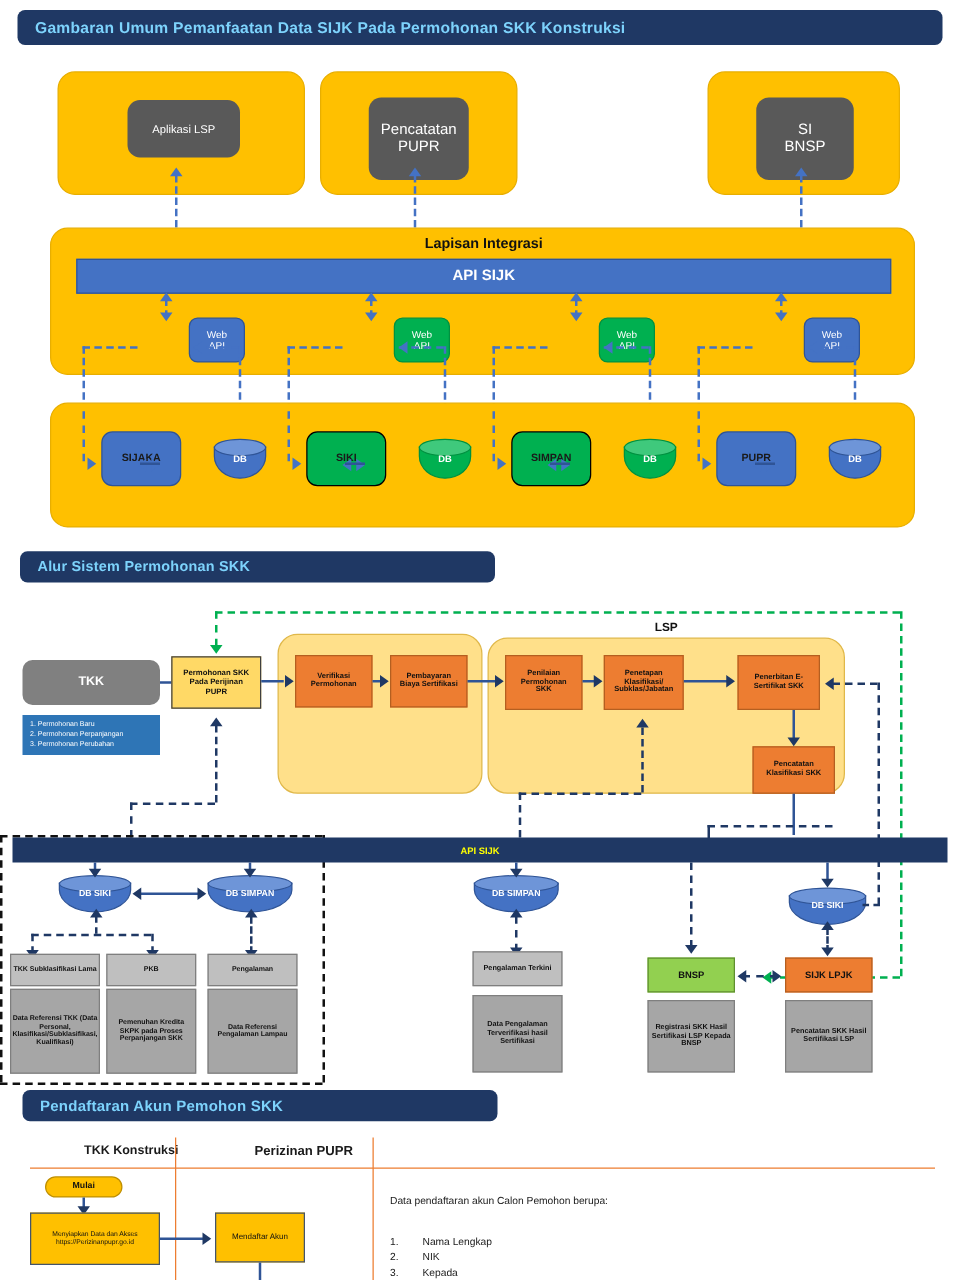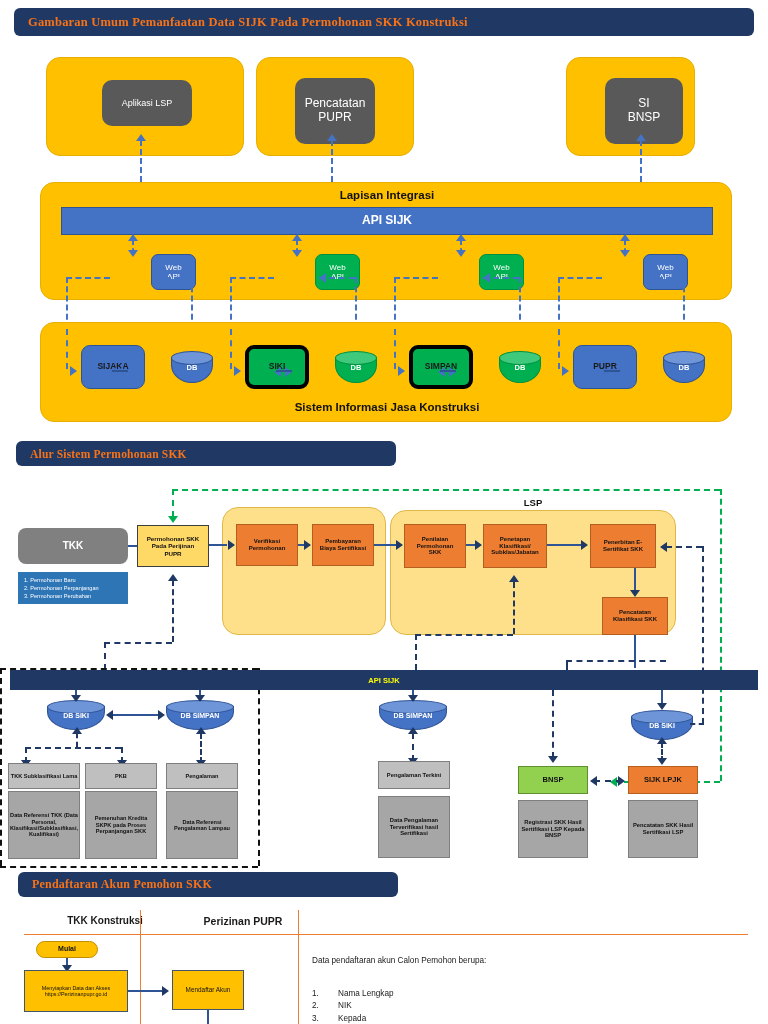--- a/index.html
+++ b/index.html
@@ -1,33 +1,33 @@
 <!DOCTYPE html>
 <html><head>
 <meta charset="utf-8">
 <style>
   html,body{margin:0;padding:0;background:#ffffff;}
   body{width:768px;height:1024px;position:relative;overflow:hidden;
        font-family:"Liberation Sans","DejaVu Sans",sans-serif;color:#1a1a1a;}
   .abs{position:absolute;box-sizing:border-box;}
   
-  .banner{background:#1f3864;color:#f97316;border-radius:6px;
+  .banner{background:#1f3864;color:#7dd3fc;border-radius:6px;
           display:flex;align-items:center;padding-left:14px;
-          font-weight:bold;letter-spacing:.2px;font-family:Liberation Serif, serif;}
+          font-weight:bold;letter-spacing:.2px;}
   
   .rnd{border-radius:14px;}
   .ctr{display:flex;align-items:center;justify-content:center;text-align:center;
        line-height:1.15;}
   .yellowpanel{background:#ffc000;border:1px solid #e8ae00;}
   .greybox{background:#595959;color:#fff;border-radius:10px;}
   .bluebar{background:#4472c4;color:#fff;border:1px solid #2f5496;}
   .webapi-blue{background:#4472c4;color:#fff;border:1px solid #2f5496;border-radius:7px;}
   .webapi-green{background:#00b050;color:#fff;border:1px solid #009140;border-radius:7px;}
   .sys-blue{background:#4472c4;color:#1a1a1a;border:1px solid #2f5496;border-radius:9px;}
-  .sys-green{background:#00b050;color:#1a1a1a;border:4px solid #000000;border-radius:9px;}
+  .sys-green{background:#00b050;color:#1a1a1a;border:1px solid #000000;border-radius:9px;}
   .cyl{position:absolute;}
   .cyl .body{position:absolute;left:0;right:0;top:6px;bottom:0;border-radius:0 0 50% 50%/0 0 18px 18px;}
   .cyl .top{position:absolute;left:0;right:0;top:0;height:12px;border-radius:50%;}
   .cyl .lbl{position:absolute;left:0;right:0;top:50%;transform:translateY(-50%);
             text-align:center;font-weight:bold;}
   
   .ln{position:absolute;background:#2f5496;}
   .dash-v{border-left:2px dashed #4472c4;}
   .dash-h{border-top:2px dashed #4472c4;}
   .dashn-v{border-left:2px dashed #1f3864;}
@@ -77,21 +77,21 @@
   <span>Gambaran Umum Pemanfaatan Data SIJK Pada Permohonan SKK Konstruksi</span>
 </div>
 
 <div class="abs yellowpanel rnd" style="left:46px;top:57px;width:198px;height:99px;">
   <div class="abs greybox ctr" style="left:55px;top:22px;width:90px;height:46px;font-size:9px;white-space:pre-line;">Aplikasi LSP</div>
 </div>
 <div class="abs yellowpanel rnd" style="left:256px;top:57px;width:158px;height:99px;">
   <div class="abs greybox ctr" style="left:38px;top:20px;width:80px;height:66px;font-size:12px;white-space:pre-line;">Pencatatan
 PUPR</div>
 </div>
-<div class="abs yellowpanel rnd" style="left:566px;top:57px;width:129px;height:99px;">
+<div class="abs yellowpanel rnd" style="left:566px;top:57px;width:154px;height:99px;">
   <div class="abs greybox ctr" style="left:38px;top:20px;width:78px;height:66px;font-size:12px;white-space:pre-line;">SI
 BNSP</div>
 </div>
 
 <div class="abs dash-v" style="left:140px;top:140px;height:42px;"></div>
 <div class="abs ahead au" style="left:136px;top:134px;"></div>
 <div class="abs dash-v" style="left:331px;top:140px;height:42px;"></div>
 <div class="abs ahead au" style="left:327px;top:134px;"></div>
 <div class="abs dash-v" style="left:640px;top:140px;height:42px;"></div>
 <div class="abs ahead au" style="left:636px;top:134px;"></div>
@@ -141,21 +141,20 @@
 <div class="abs ahead al" style="left:483px;top:273px;"></div>
 <div class="abs dash-v" style="left:519px;top:277px;height:52px;"></div>
 
 <div class="abs dash-h" style="left:558px;top:277px;width:44px;"></div>
 <div class="abs dash-v" style="left:558px;top:277px;height:52px;"></div>
 <div class="abs dash-h" style="left:647px;top:277px;width:36px;"></div>
 <div class="abs ahead al" style="left:647px;top:273px;"></div>
 <div class="abs dash-v" style="left:683px;top:277px;height:52px;"></div>
 
 <div class="abs yellowpanel rnd" style="left:40px;top:322px;width:692px;height:100px;">
-  <div class="abs ctr" style="left:0;top:76px;width:692px;height:18px;font-size:11.5px;font-weight:bold;color:#111;">Sistem Informasi Jasa Konstruksi</div>
 
   <div class="abs sys-blue ctr" style="left:40px;top:22px;width:64px;height:44px;font-size:8.5px;font-weight:bold;">SIJAKA</div>
   <div class="cyl" style="left:130px;top:28px;width:42px;height:32px;">
     <div class="body" style="background:#4472c4;border:1px solid #2f5496;"></div>
     <div class="top" style="background:#6e95d8;border:1px solid #2f5496;"></div>
     <div class="lbl" style="font-size:7.5px;color:#fff;">DB</div>
   </div>
 
   <div class="abs sys-green ctr" style="left:204px;top:22px;width:64px;height:44px;font-size:8.5px;font-weight:bold;">SIKI</div>
   <div class="cyl" style="left:294px;top:28px;width:42px;height:32px;">

